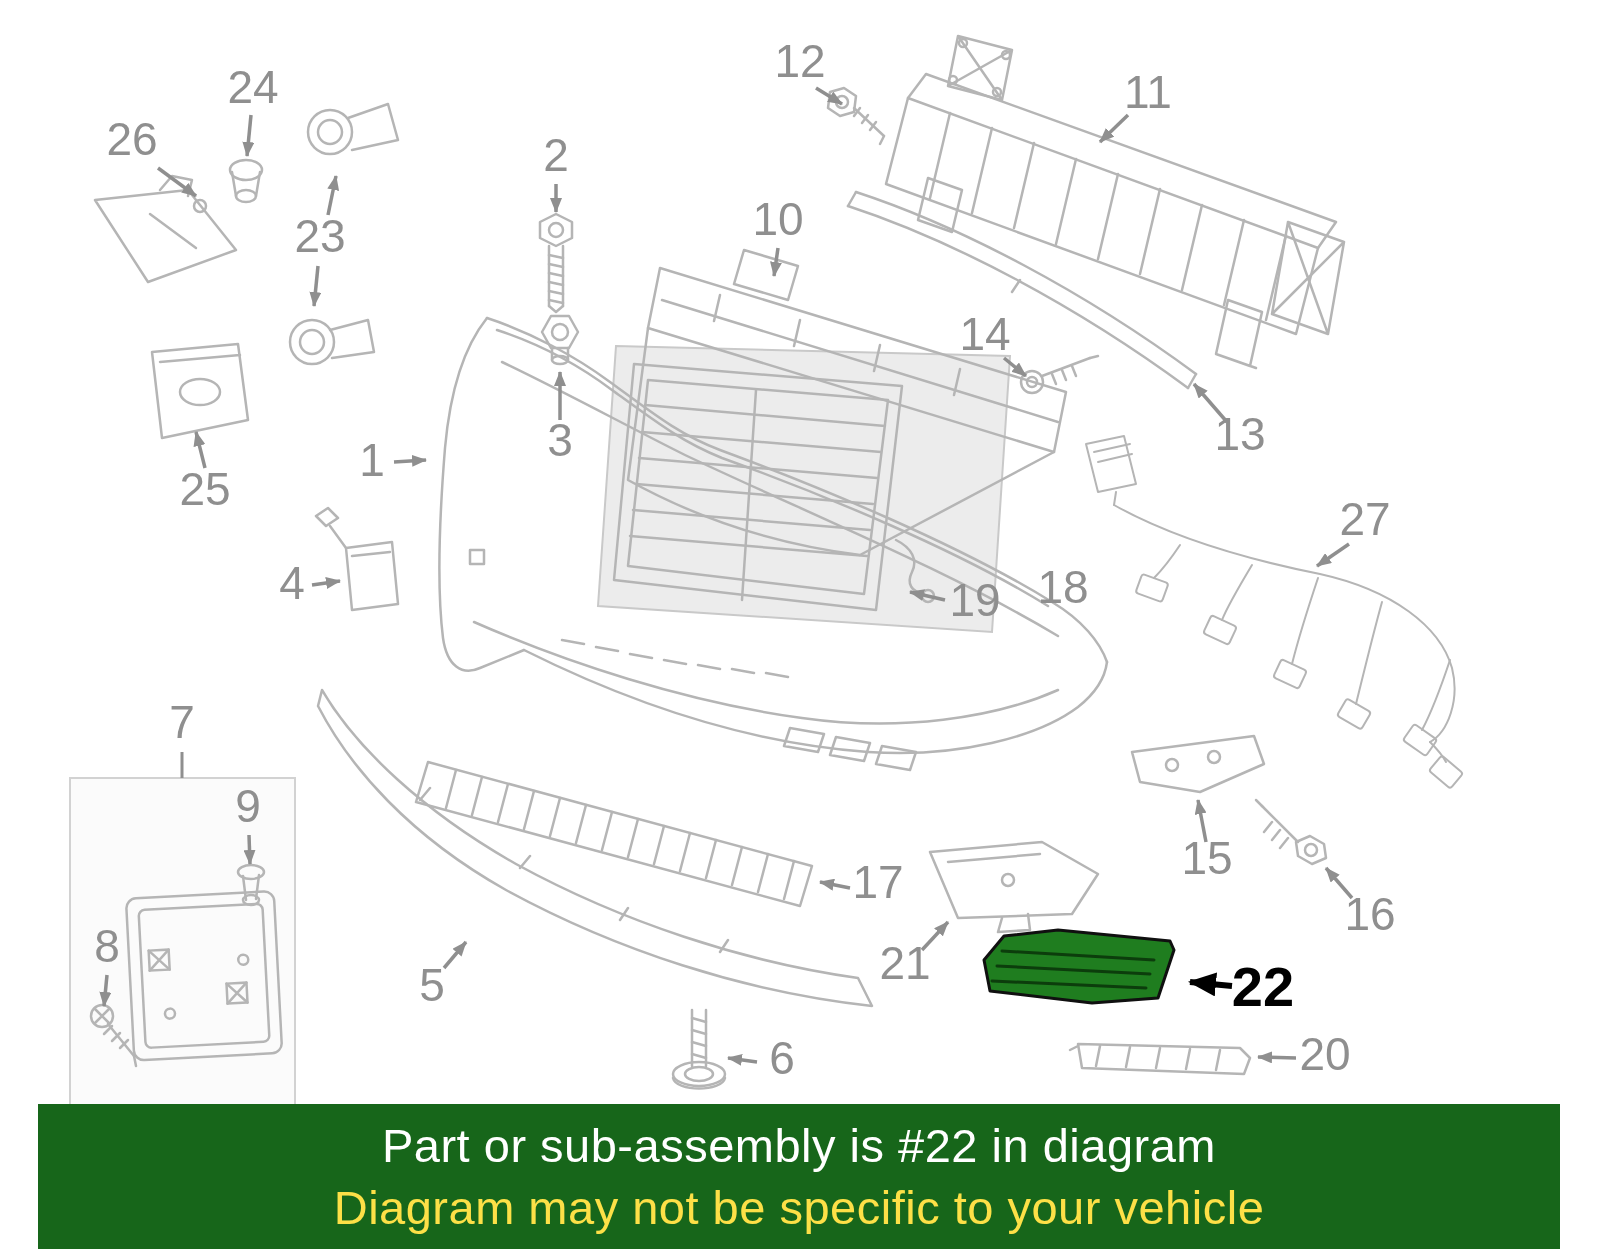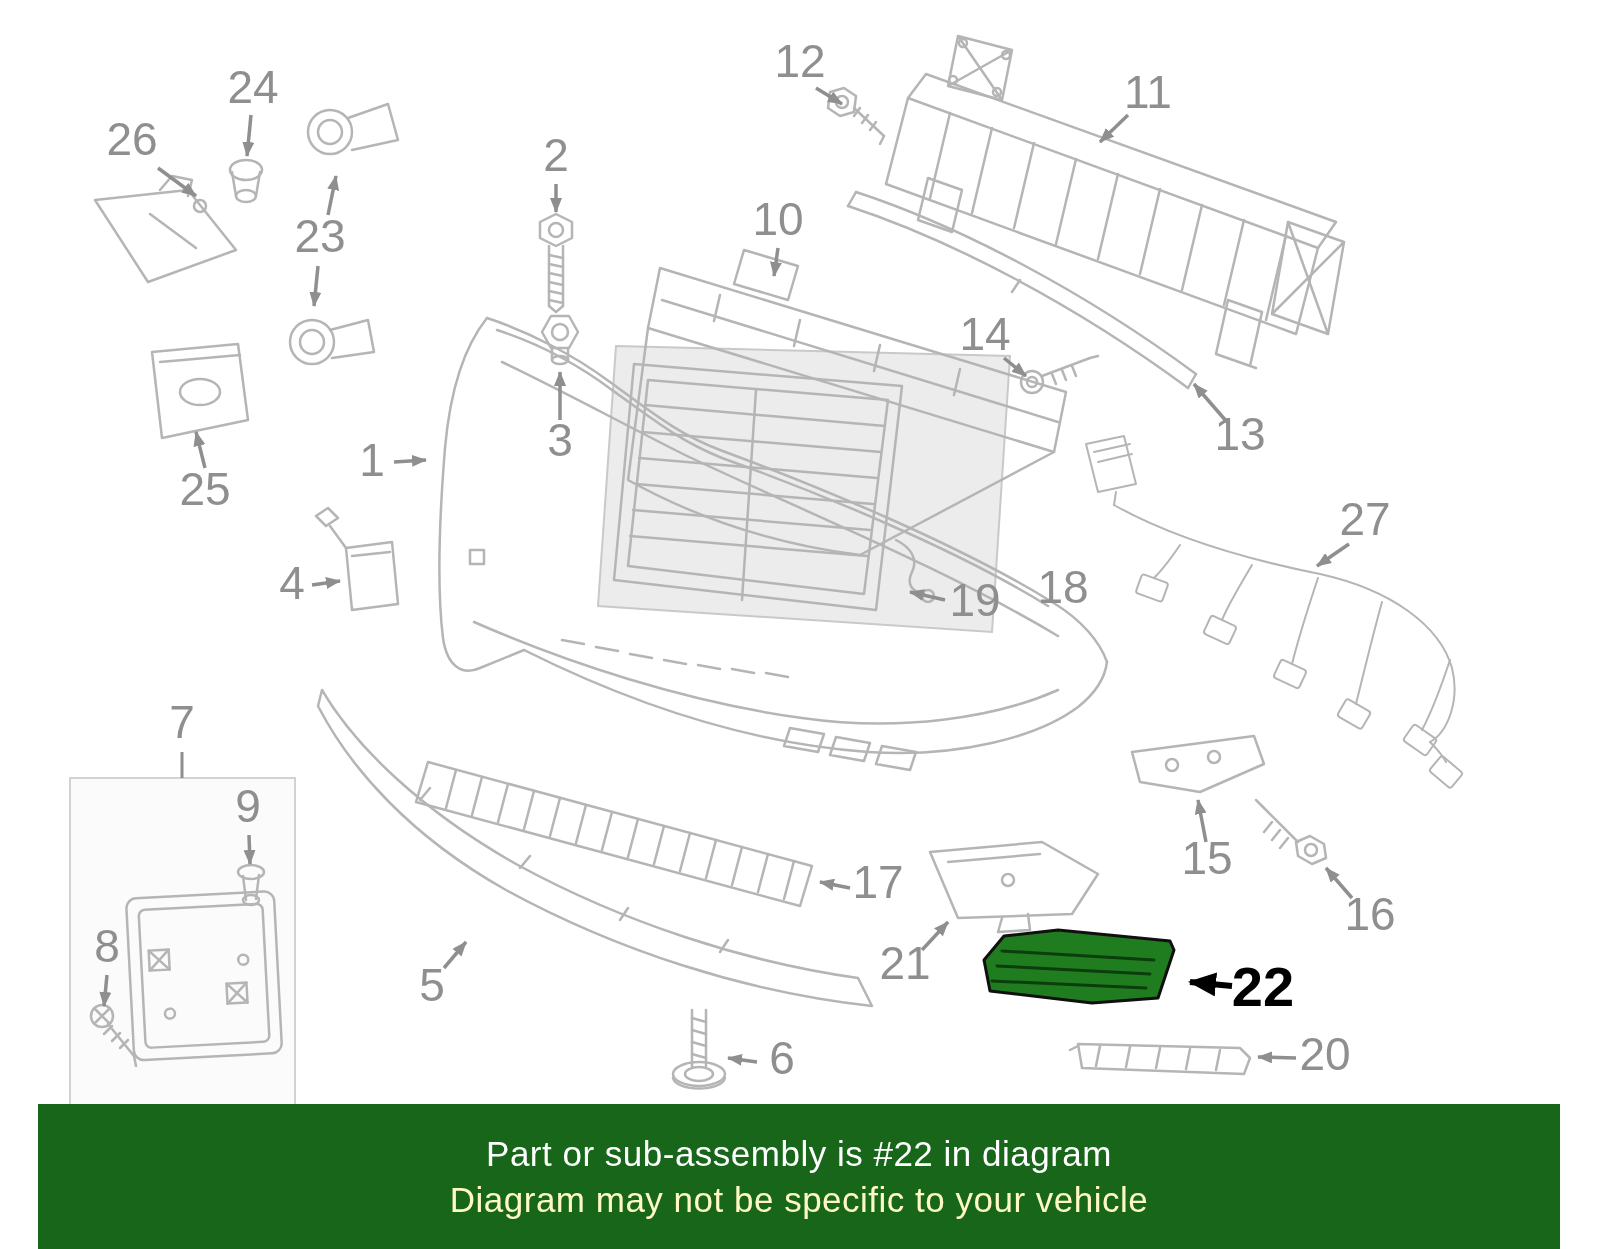--- a/index.html
+++ b/index.html
@@ -15,21 +15,21 @@
   .arrow { stroke:#8f8f8f; stroke-width:3.5; fill:none; }
   .leader { stroke:#8f8f8f; stroke-width:3; fill:none; }
   .blackarrow { stroke:#000000; stroke-width:6; fill:none; }
   .slat { fill:none; stroke:#0c3d0c; stroke-width:3; stroke-linecap:round; }
   .greenpart { stroke:#101010; stroke-width:3; stroke-linejoin:round; }
   .label { font-family:"Liberation Sans", sans-serif; font-size:46px; text-anchor:middle; }
   .label22 { font-size:56px; font-weight:bold; }
   .banner {
     position:absolute; left:38px; top:1104px; width:1522px; height:145px;
     display:flex; flex-direction:column; align-items:center; justify-content:center;
-    text-align:center; font-size:35px; line-height:1.3; letter-spacing:0.5px;
+    text-align:center; font-size:47px; line-height:1.3; letter-spacing:0.5px;
   }
 </style>
 </head>
 <body>
 
 <div class="screen">
 <svg class="diagram" width="1600" height="1249" viewBox="0 0 1600 1249">
   <defs>
     <marker id="ag" markerUnits="userSpaceOnUse" markerWidth="16" markerHeight="12" refX="14" refY="6" orient="auto">
       <path d="M0,0 L15,6 L0,12 Z" fill="#8f8f8f"></path>
@@ -314,15 +314,15 @@
     <text class="label" x="320" y="252" fill="#8f8f8f">23</text>
     <text class="label" x="253" y="103" fill="#8f8f8f">24</text>
     <text class="label" x="205" y="505" fill="#8f8f8f">25</text>
     <text class="label" x="132" y="155" fill="#8f8f8f">26</text>
     <text class="label" x="1365" y="535" fill="#8f8f8f">27</text>
   </g>
 </svg>
 
 <div class="banner" style="background-color: rgb(23, 102, 26);">
   <div style="color: rgb(255, 255, 255);">Part or sub-assembly is #22 in diagram</div>
-  <div style="color: #fef9c3;">Diagram may not be specific to your vehicle</div>
+  <div style="color: #fde047;">Diagram may not be specific to your vehicle</div>
 </div>
 </div>
 
 </body></html>

